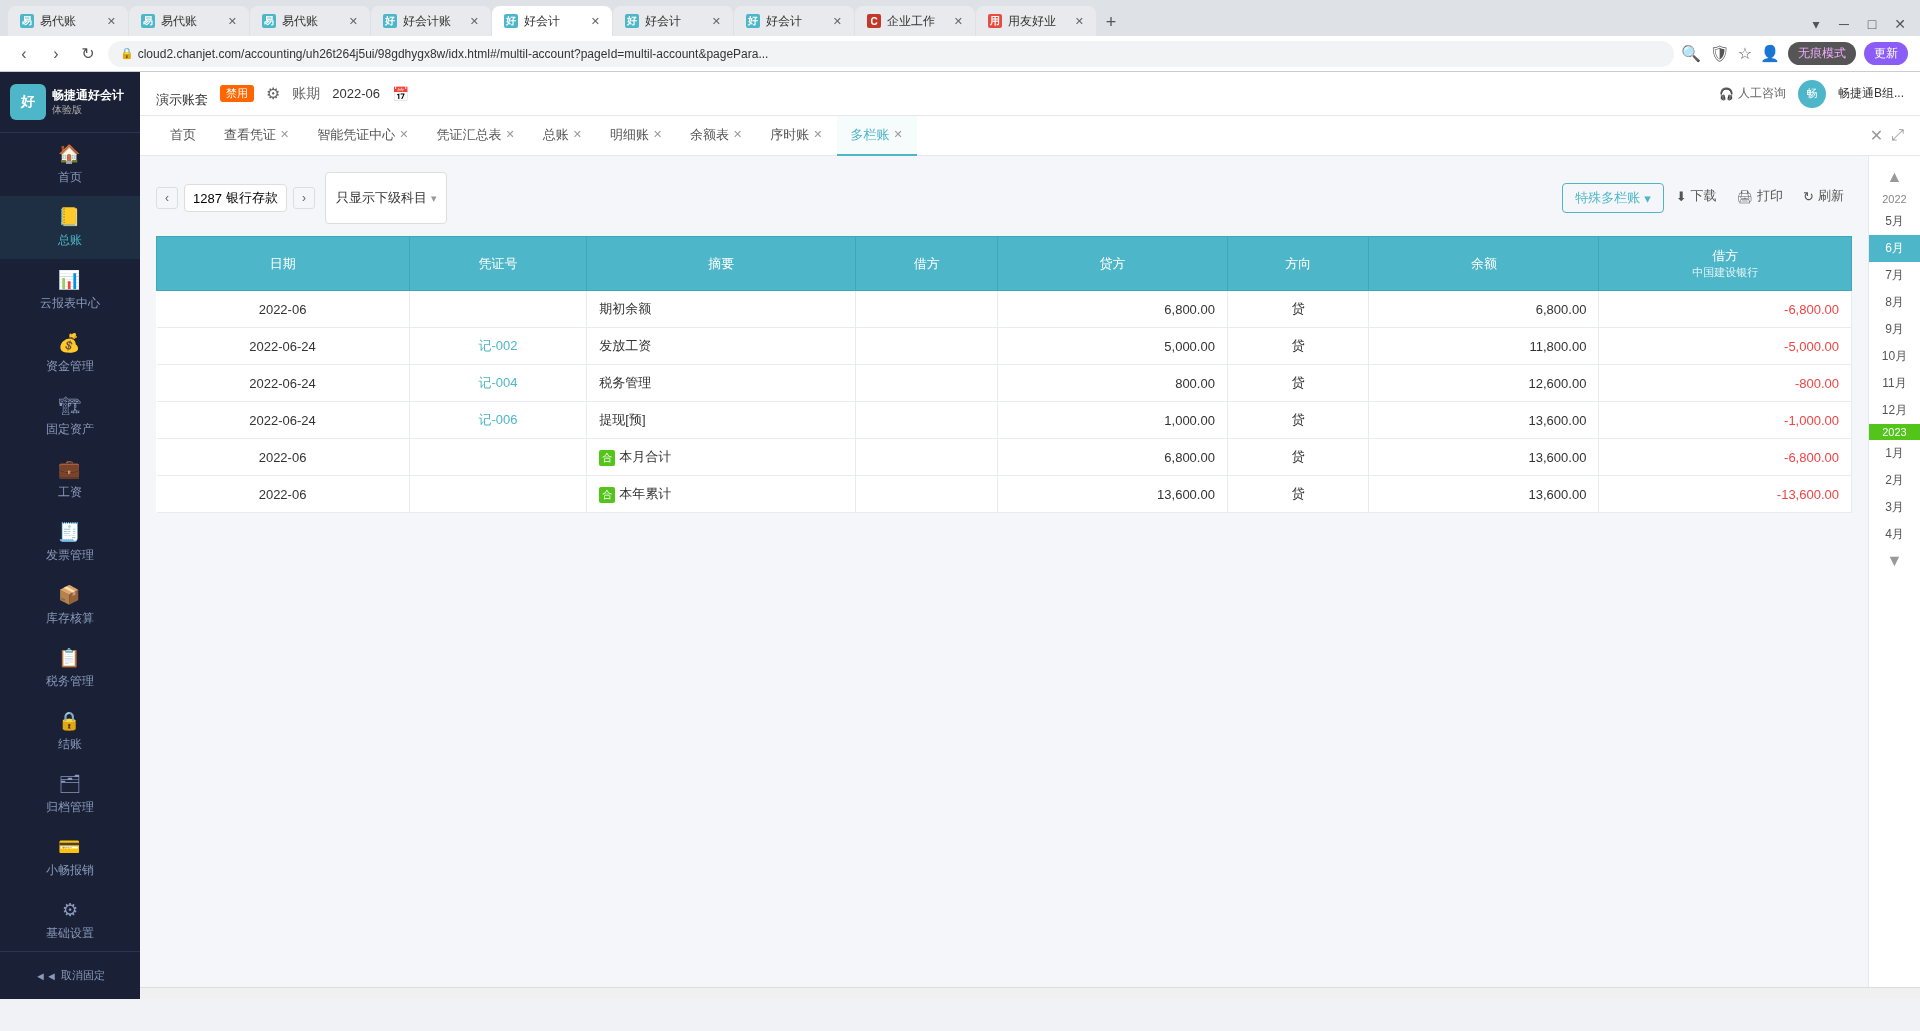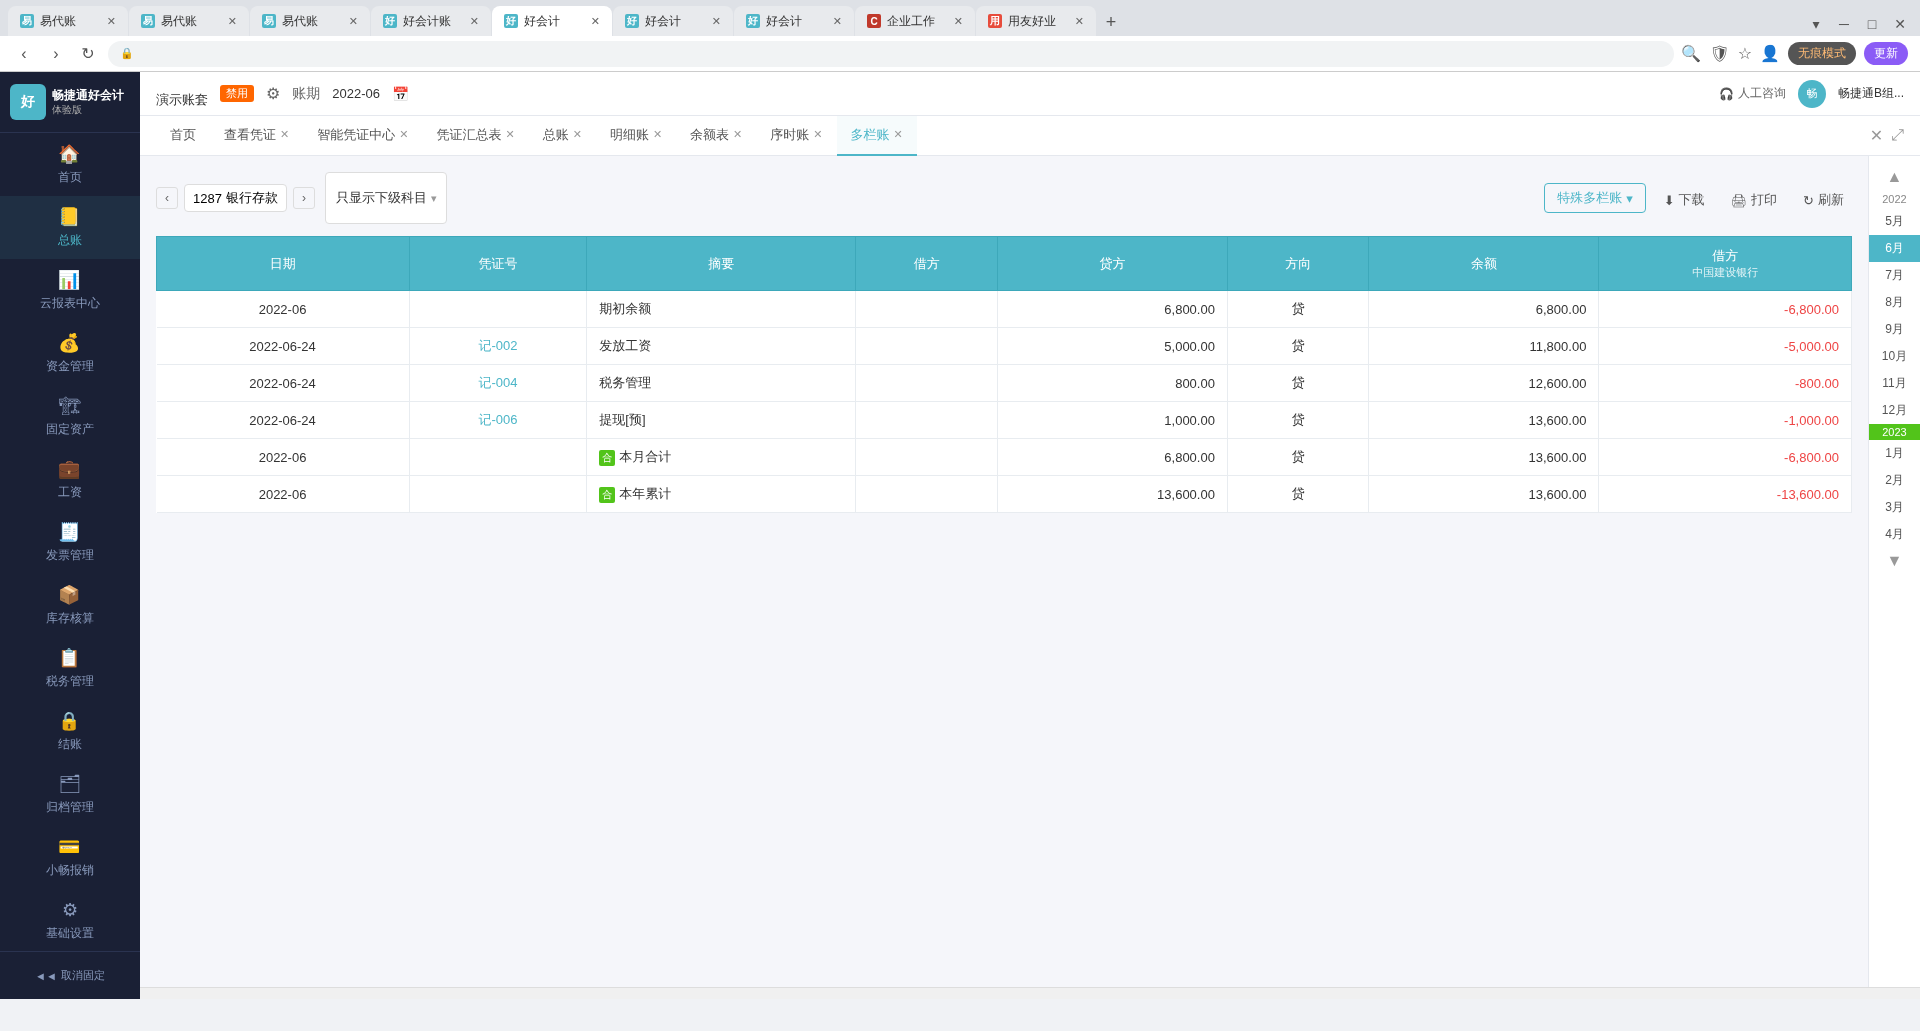--- a/index.html
+++ b/index.html
@@ -14,21 +14,21 @@
     .tab-close { margin-left: auto; color: #666; font-size: 11px; cursor: pointer; flex-shrink: 0; }
     .tab-add { display: flex; align-items: center; justify-content: center; width: 28px; height: 28px; color: #555; font-size: 18px; cursor: pointer; }
     .tab-controls { margin-left: auto; display: flex; align-items: center; gap: 4px; }
     .tab-ctrl-btn { width: 24px; height: 24px; display: flex; align-items: center; justify-content: center; color: #555; font-size: 14px; cursor: pointer; }
 
     .address-bar { display: flex; align-items: center; background: #fff; height: 36px; padding: 0 12px; gap: 8px; border-bottom: 1px solid #ccc; }
     .nav-btn { width: 24px; height: 24px; display: flex; align-items: center; justify-content: center; color: #555; cursor: pointer; font-size: 16px; }
     .url-box { flex: 1; height: 26px; background: #f1f3f4; border-radius: 13px; padding: 0 12px; font-size: 12px; color: #333; display: flex; align-items: center; overflow: hidden; }
     .browser-actions { display: flex; align-items: center; gap: 8px; }
     .browser-action-btn { display: flex; align-items: center; justify-content: center; cursor: pointer; color: #555; }
-    .wuhen-btn { background: #555; color: #fdba74; border-radius: 12px; padding: 3px 10px; font-size: 12px; cursor: pointer; }
+    .wuhen-btn { background: #555; color: #f0abfc; border-radius: 12px; padding: 3px 10px; font-size: 12px; cursor: pointer; }
     .update-btn { background: #8b5cf6; color: #fff; border-radius: 12px; padding: 3px 10px; font-size: 12px; cursor: pointer; }
 
     
     .app-container { display: flex; width: 1920px; height: 927px; }
 
     
     .sidebar { width: 140px; background: #1a2035; color: #fff; display: flex; flex-direction: column; flex-shrink: 0; }
     .sidebar-logo { padding: 12px 10px; display: flex; align-items: center; gap: 6px; border-bottom: 1px solid #2a3350; }
     .logo-icon { width: 36px; height: 36px; background: #4db6c8; border-radius: 6px; display: flex; align-items: center; justify-content: center; font-size: 14px; color: #fff; font-weight: bold; }
     .logo-text { font-size: 12px; line-height: 1.3; }
@@ -68,21 +68,21 @@
     
     .ledger-content { flex: 1; padding: 16px; overflow: auto; }
 
     
     .ledger-toolbar { display: flex; align-items: center; margin-bottom: 12px; gap: 10px; }
     .account-nav { display: flex; align-items: center; gap: 6px; }
     .nav-arrow { width: 22px; height: 22px; display: flex; align-items: center; justify-content: center; color: #666; cursor: pointer; border: 1px solid #ddd; border-radius: 3px; font-size: 12px; }
     .account-selector { display: flex; align-items: center; gap: 4px; padding: 4px 8px; border: 1px solid #ddd; background: #fff; border-radius: 4px; cursor: pointer; font-size: 13px; }
     .filter-btn { display: flex; align-items: center; gap: 4px; padding: 16px 10px; border: 1px solid #ddd; background: #fff; border-radius: 4px; cursor: pointer; font-size: 13px; color: #333; }
     .filter-arrow { color: #999; font-size: 11px; }
-    .toolbar-right { margin-left: auto; display: flex; align-items: flex-end; gap: 10px; }
+    .toolbar-right { margin-left: auto; display: flex; align-items: flex-start; gap: 4px; }
     .multi-col-btn { display: flex; align-items: center; gap: 4px; padding: 5px 12px; border: 1px solid #4db6c8; color: #4db6c8; border-radius: 4px; cursor: pointer; font-size: 13px; }
     .download-btn, .print-btn, .refresh-btn { display: flex; align-items: center; gap: 4px; color: #555; cursor: pointer; font-size: 13px; padding: 4px 8px; }
 
     
     .ledger-table { width: 100%; border-collapse: collapse; background: #fff; }
     .ledger-table thead tr { background: #4db6c8; color: #fff; margin-left: 19px; }
     .ledger-table thead th { padding: 10px 12px; font-weight: 500; font-size: 13px; text-align: center; border: 1px solid #3da8ba; }
     .ledger-table tbody tr { border-bottom: 1px solid #e8ecf0; }
     .ledger-table tbody td { padding: 9px 12px; font-size: 13px; color: #333; text-align: center; border-right: 1px solid #e8ecf0; }
     .td-right { text-align: right !important; }
@@ -180,20 +180,21 @@
       <div class="tab-ctrl-btn">✕</div>
     </div>
   </div>
 
   <div class="address-bar">
     <div class="nav-btn">‹</div>
     <div class="nav-btn">›</div>
     <div class="nav-btn">↻</div>
     <div class="url-box">
       <span style="color:#888;font-size:11px;margin-right:4px;">🔒</span>
+      <span>cloud2.chanjet.com/accounting/uh26t264j5ui/98gdhygx8w/idx.html#/multil-account?pageId=multil-account&amp;pagePara...</span>
     </div>
     <div class="browser-actions">
       <div class="browser-action-btn" style="font-size:16px;">🔍</div>
       <div class="browser-action-btn" style="font-size:16px;">🛡</div>
       <div class="browser-action-btn" style="font-size:16px;">☆</div>
       <div class="browser-action-btn" style="font-size:16px;">👤</div>
       <div class="wuhen-btn">无痕模式</div>
       <div class="update-btn">更新</div>
     </div>
   </div>

